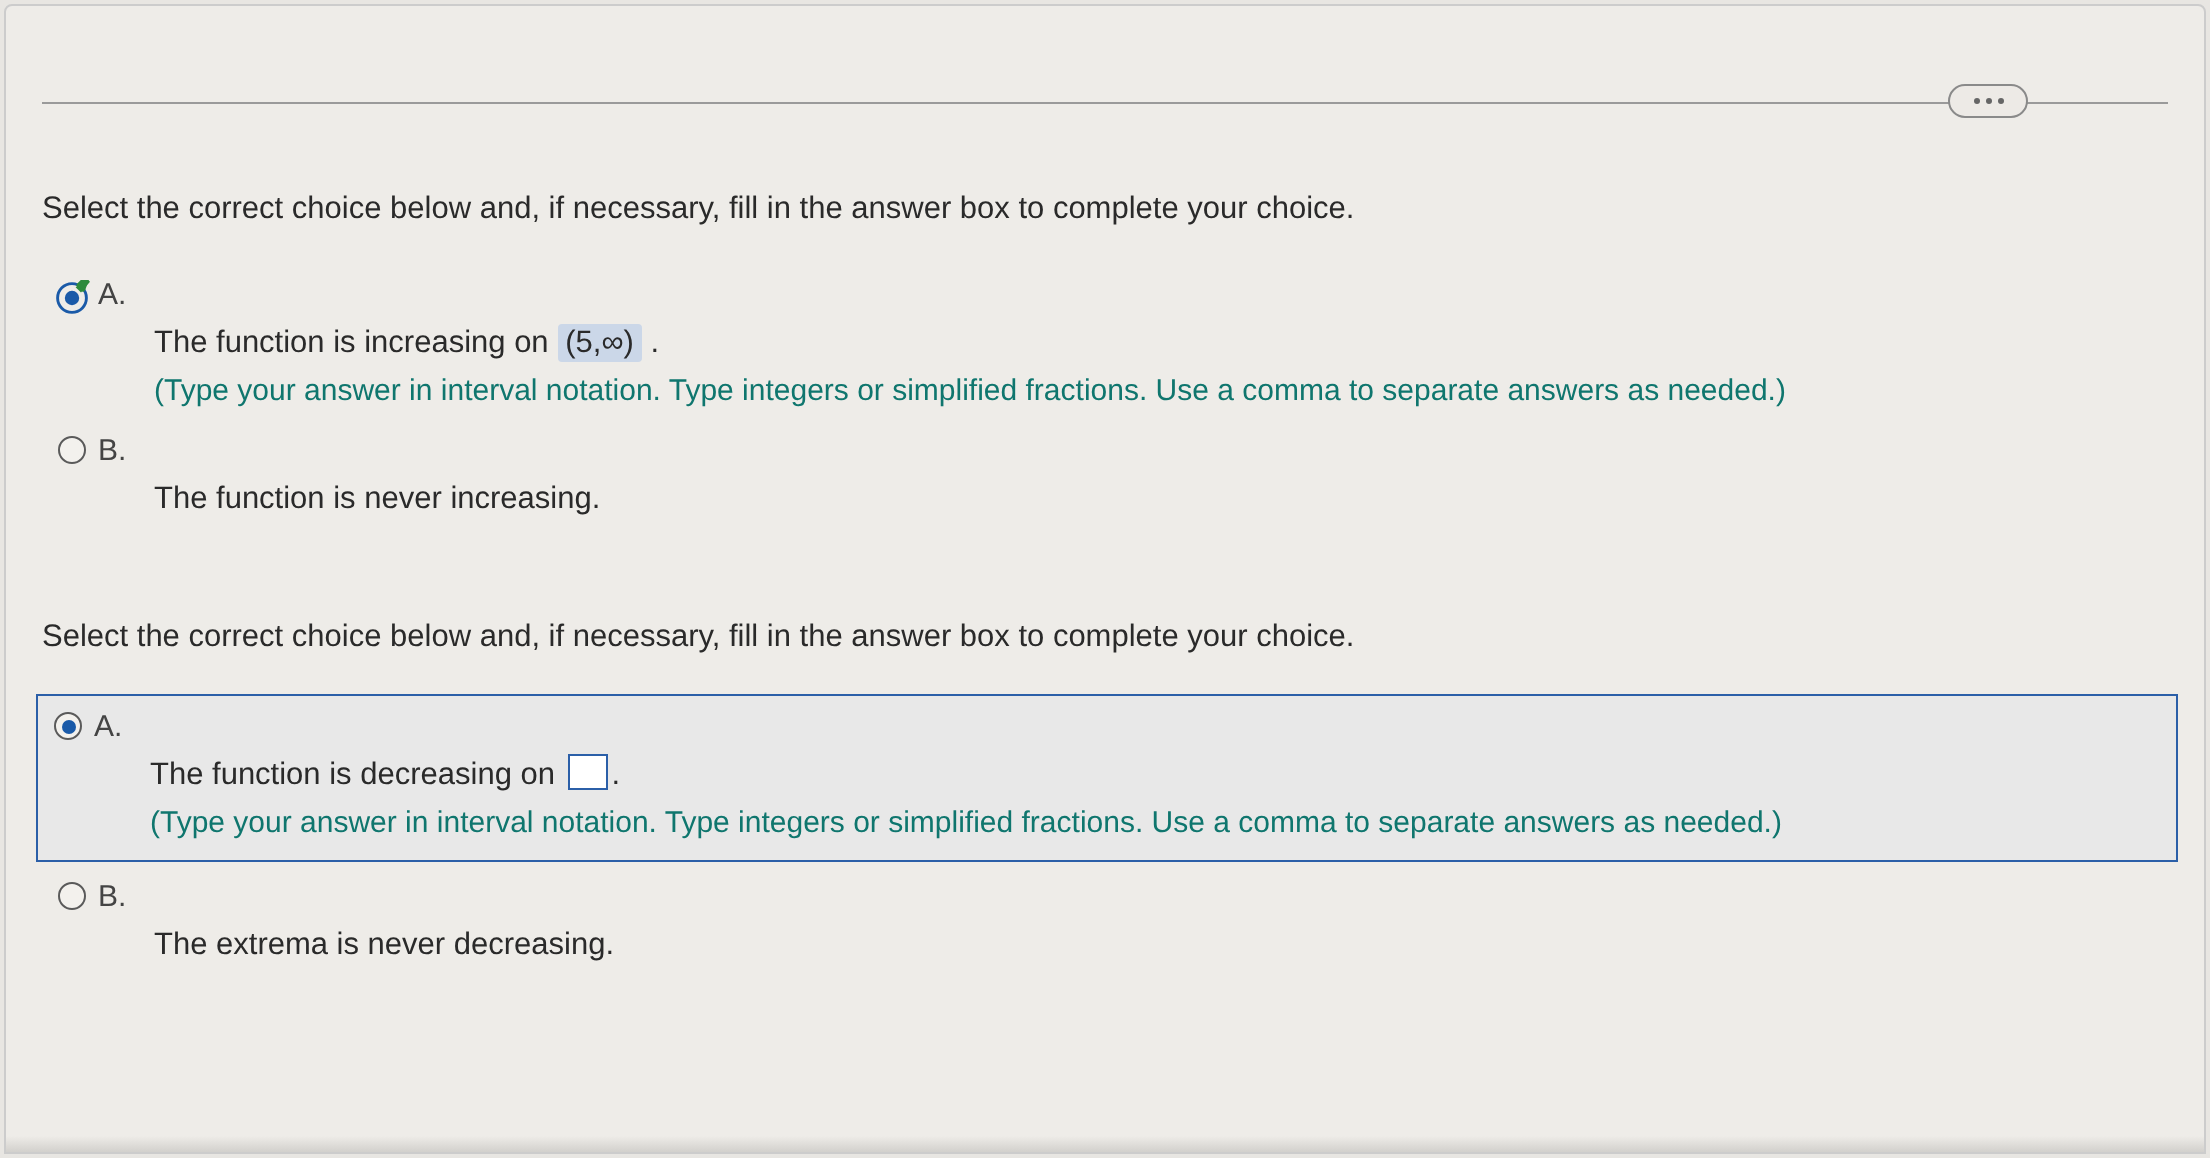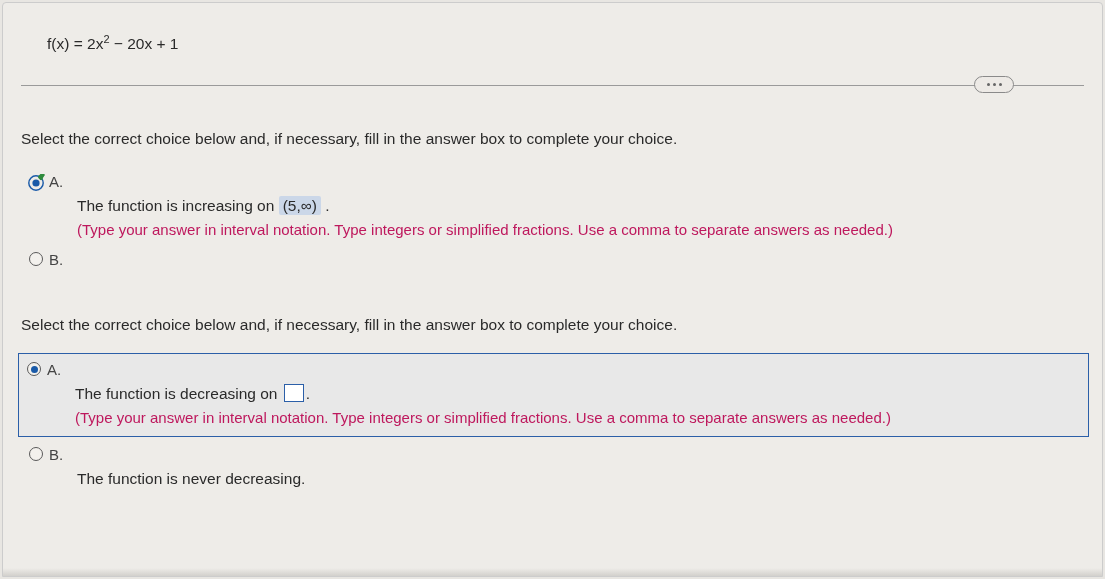--- a/index.html
+++ b/index.html
@@ -120,21 +120,21 @@
   }
   .text-col {
     flex: 1;
     font-size: 15.5px;
     color: #2a2a2a;
     line-height: 1.55;
     margin-top: 22px;
   }
   .hint {
     font-size: 15px;
-    color: #be185d;
+    color: #0f766e;
   }
   .answer-highlight {
     background: #cbd7e8;
     padding: 1px 4px;
     border-radius: 2px;
     font-weight: 500;
   }
   .answer-box {
     display:inline-block;
     width: 20px;
@@ -150,23 +150,20 @@
     height: 8px;
     background: linear-gradient(to top, #d2d0cc, transparent);
   }
 </style>
 </head>
 <body>
 
 <div class="page">
 
 
-  <div class="formula">
-    <span>f(x) = 2x</span><sup>2</sup><span> − 20x + 1</span>
-  </div>
 
   <div class="divider-wrap">
     <hr class="divider">
     <div class="more-pill">
       <span></span>
         <span></span>
         <span></span>
     </div>
   </div>
 
@@ -190,20 +187,21 @@
         <span>The function is increasing on </span><span class="answer-highlight">(5,∞)</span><span> .</span><br>
         <span class="hint">(Type your answer in interval notation. Type integers or simplified fractions. Use a comma to separate answers as needed.)</span>
       </div>
     </div>
 
     <div class="choice-row">
       <div class="radio-col">
         <span class="radio"></span>
       </div>
       <div class="letter-col">B.</div>
+      <div class="text-col">The function is never increasing.</div>
     </div>
 
   </div>
 
   <div class="instruction">Select the correct choice below and, if necessary, fill in the answer box to complete your choice.</div>
 
   <div class="choice-group">
 
     <div class="choice-row selected-box">
       <div class="radio-col">
@@ -214,19 +212,19 @@
         <span>The function is decreasing on </span><span class="answer-box"></span><span>.</span><br>
         <span class="hint">(Type your answer in interval notation. Type integers or simplified fractions. Use a comma to separate answers as needed.)</span>
       </div>
     </div>
 
     <div class="choice-row">
       <div class="radio-col">
         <span class="radio"></span>
       </div>
       <div class="letter-col">B.</div>
-      <div class="text-col">The function is never decreasing.</div>
+      <div class="text-col">The extrema is never decreasing.</div>
     </div>
 
   </div>
 
   <div class="bottom-bar"></div>
 </div>
 
 </body></html>

